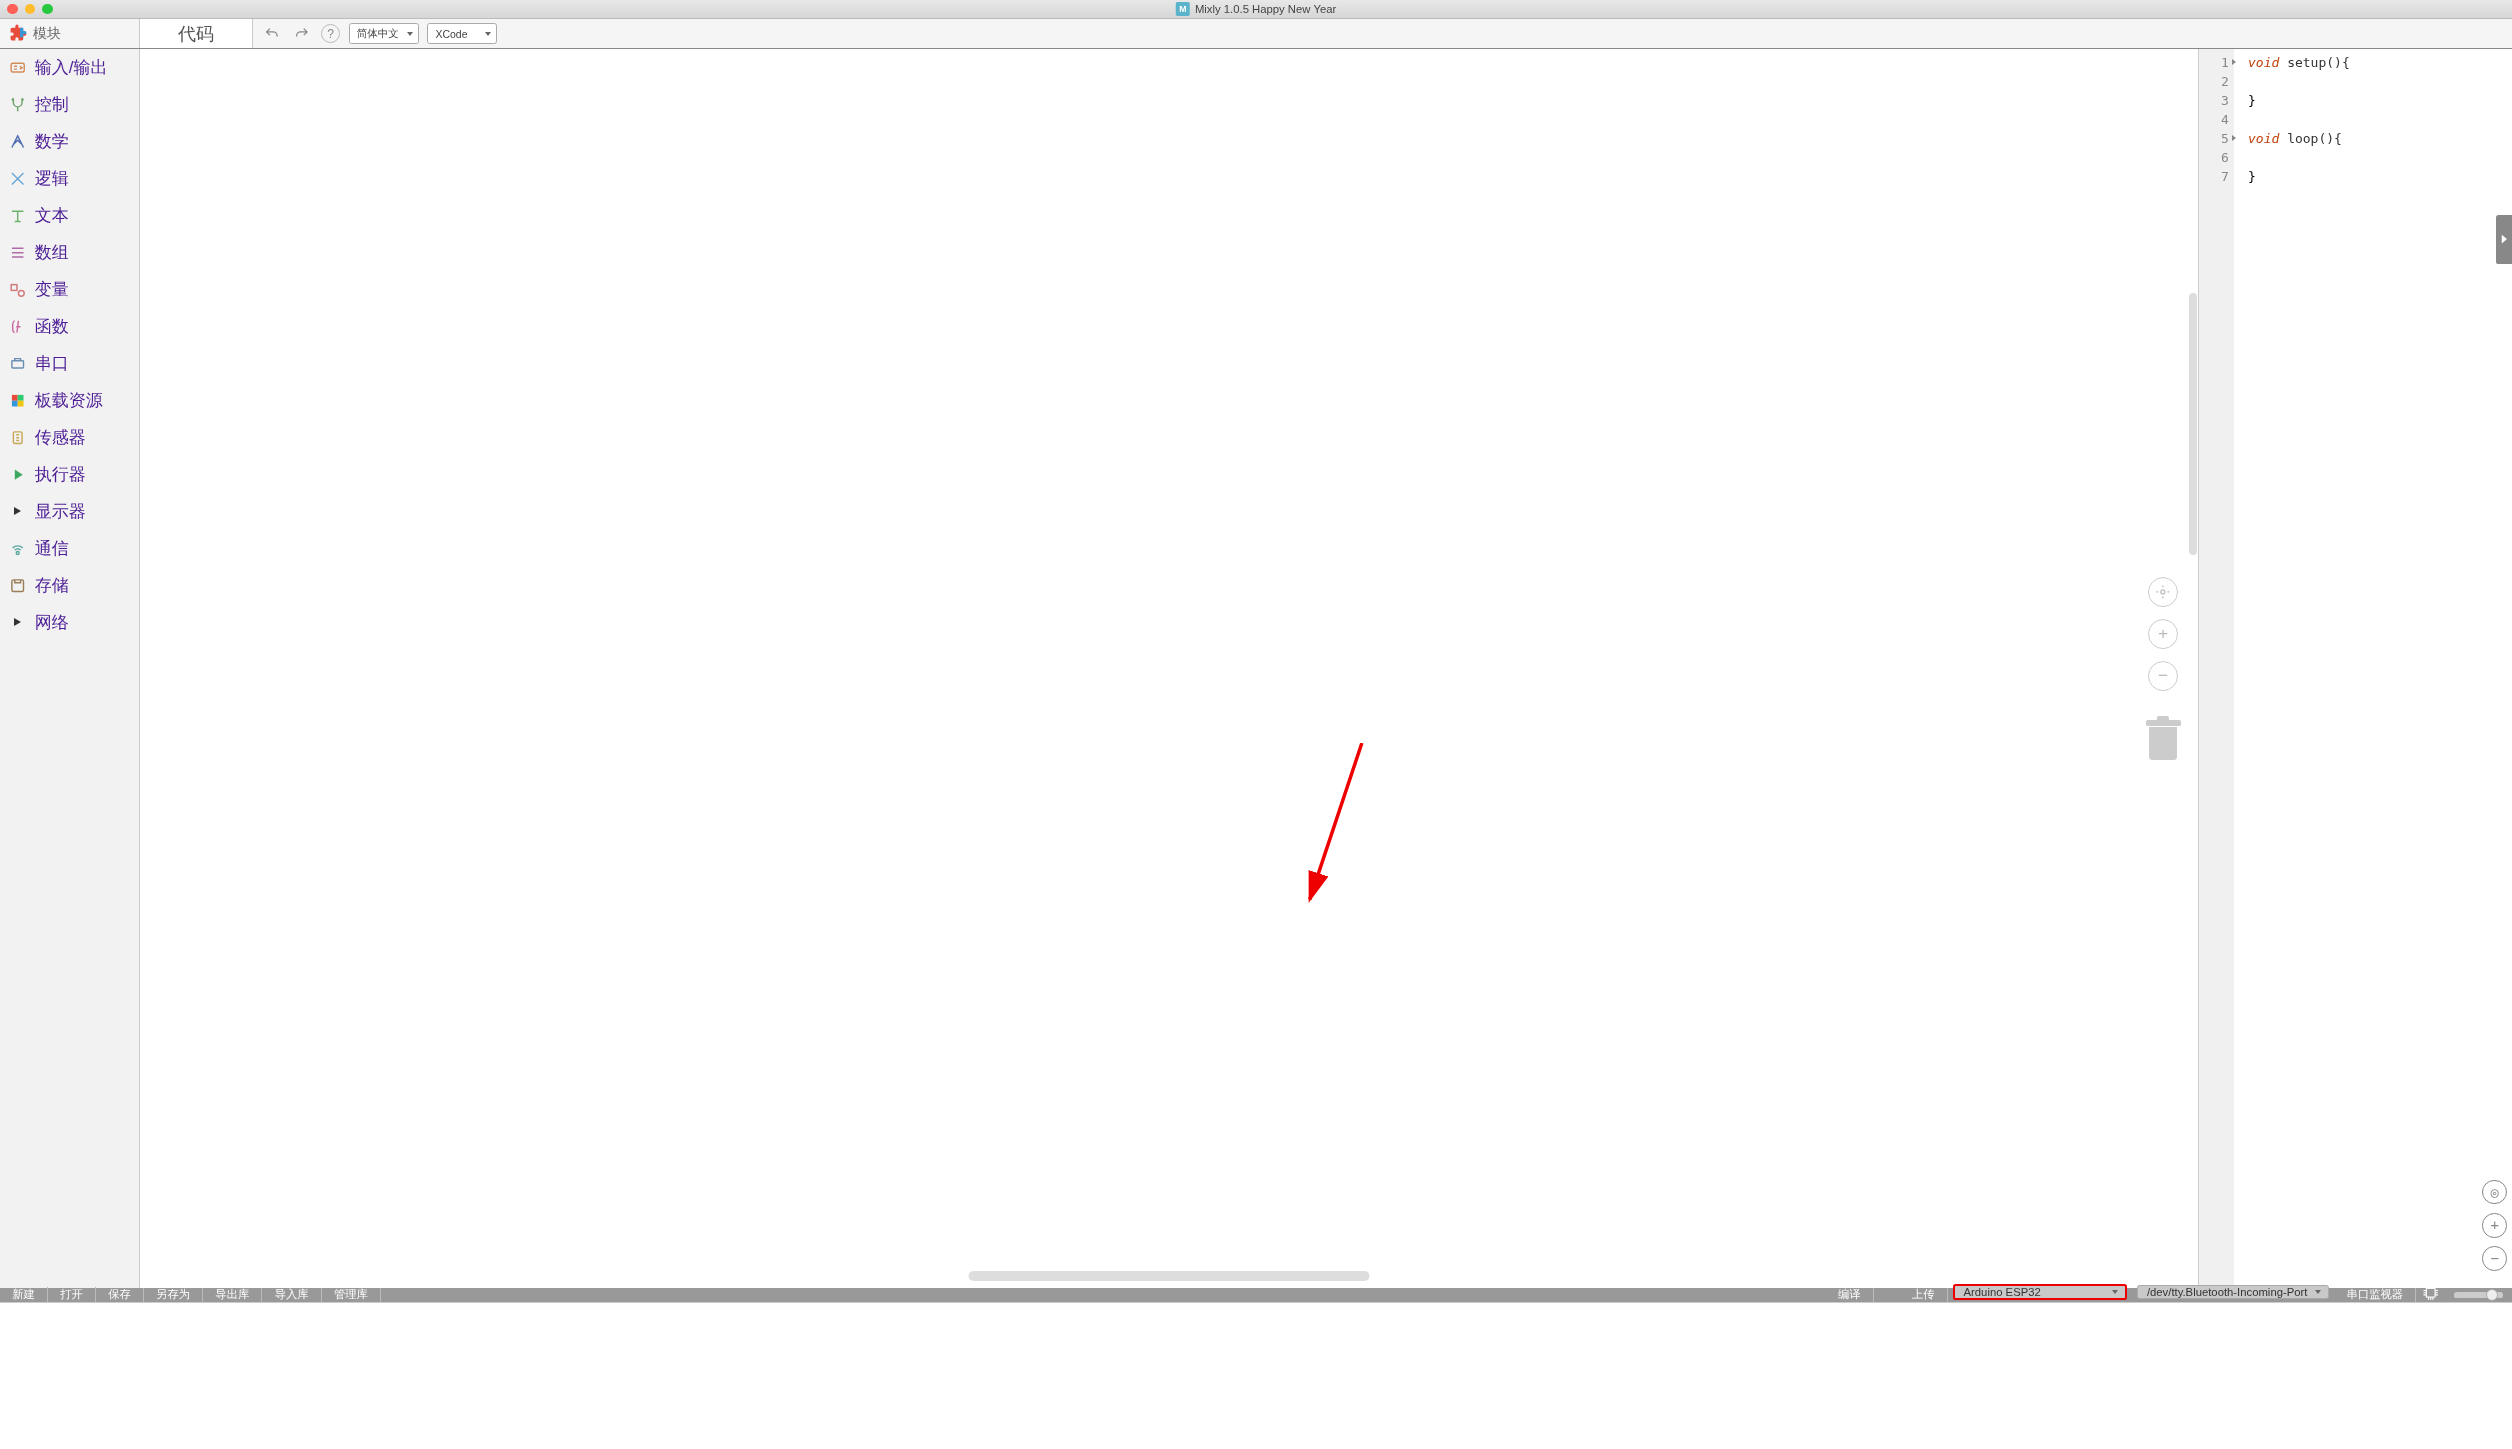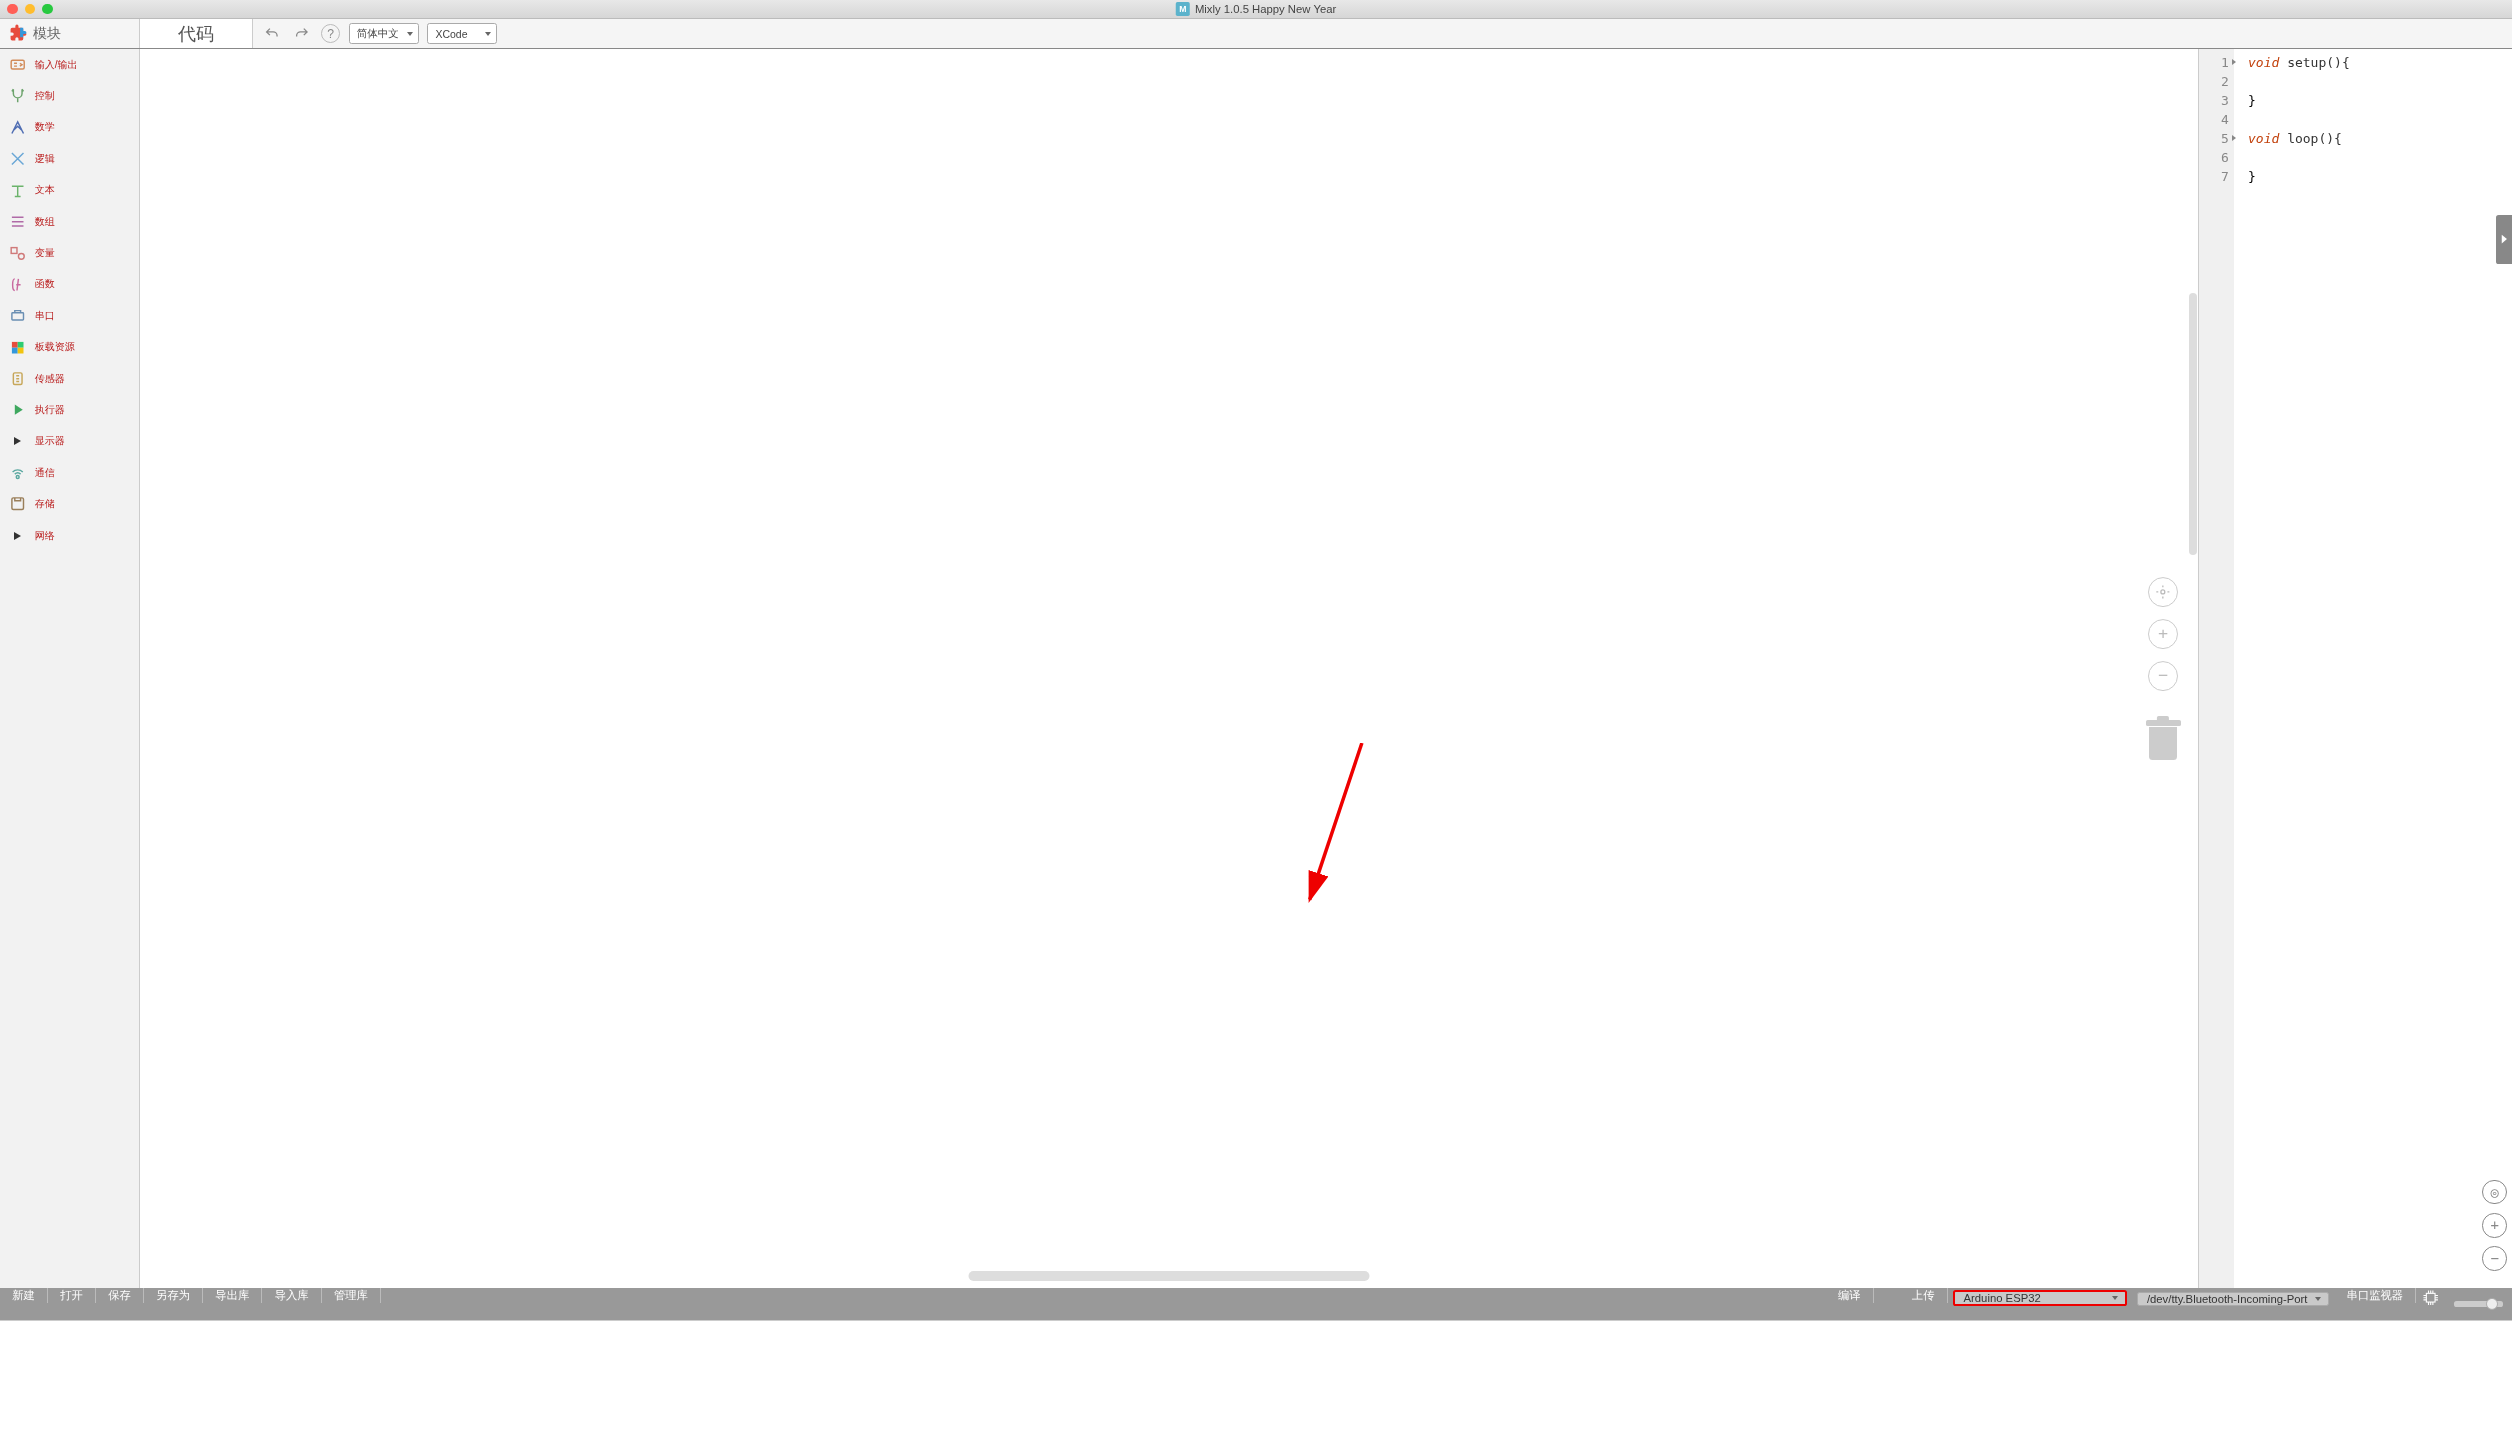--- a/index.html
+++ b/index.html
@@ -21,21 +21,21 @@
     .top-center { flex: 1; display: flex; align-items: center; justify-content: center; color: #999; font-size: 10.5px; }
     .top-right { display: flex; align-items: center; gap: 8.7px; padding: 0 8.7px; }
     .top-icon-btn { width: 21px; height: 21px; display: inline-flex; align-items: center; justify-content: center; color: #888; cursor: pointer; }
     .top-icon-btn svg { width: 15.7px; height: 15.7px; stroke: currentColor; fill: none; stroke-width: 2; }
     .help-btn { border: 0.9px solid #bbb; border-radius: 50%; width: 19px; height: 19px; font-size: 12.2px; color: #888; display: inline-flex; align-items: center; justify-content: center; }
     .select-box { height: 21px; background: #fff; border: 0.9px solid #aaa; border-radius: 2.6px; padding: 0 15.7px 0 7px; display: inline-flex; align-items: center; font-size: 10.5px; color: #444; position: relative; cursor: pointer; }
     .select-box::after { content: ''; position: absolute; right: 5.2px; top: 50%; transform: translateY(-50%); border-left: 3.5px solid transparent; border-right: 3.5px solid transparent; border-top: 4.4px solid #666; }
     
     .main { display: flex; height: calc(100vh - 19px - 30px - 30px - 131px); }
     .sidebar { width: 140px; background: #f2f2f2; border-right: 0.9px solid #ccc; overflow-y: auto; }
-    .sidebar-item { display: flex; align-items: center; gap: 8.7px; padding: 7px 8.7px; font-size: 10px; color: #b91c1c; cursor: pointer; }
+    .sidebar-item { display: flex; align-items: center; gap: 8.7px; padding: 7px 8.7px; font-size: 17px; color: #4c1d95; cursor: pointer; }
     .sb-icon { width: 17.4px; height: 17.4px; display: inline-flex; align-items: center; justify-content: center; }
     .sb-icon svg { width: 17.4px; height: 17.4px; }
     .tri { width: 0; height: 0; border-top: 4.4px solid transparent; border-bottom: 4.4px solid transparent; border-left: 7px solid #333; }
     
     .workspace { flex: 1; position: relative; background: #fff; overflow: hidden; }
     .ws-controls { position: absolute; right: 17.4px; top: 50%; transform: translateY(-50%); display: flex; flex-direction: column; gap: 12.2px; align-items: center; }
     .ws-btn { width: 30px; height: 30px; border-radius: 50%; border: 1.7px solid #ccc; display: flex; align-items: center; justify-content: center; color: #bbb; font-size: 17.4px; cursor: pointer; background: #fff; }
     .trash { width: 35px; display: flex; flex-direction: column; align-items: center; color: #ccc; cursor: pointer; margin-top: 17.4px; }
     .trash-lid { width: 35px; height: 5.2px; background: #ccc; border-radius: 1.7px; margin-bottom: 1.7px; position: relative; }
     .trash-lid::before { content:''; position:absolute; top:-4.4px; left:50%; transform:translateX(-50%); width:12.2px; height:3.5px; background:#ccc; border-radius:1.7px 1.7px 0 0;}
@@ -52,21 +52,21 @@
     .code-body { flex: 1; padding: 3.5px 7px 0 14px; }
     .code-body div { height: 19px; line-height: 19px; white-space: pre; }
     .kw { color: #c2410c; font-style: italic; }
     .fn { color: #333; }
     .code-right-controls { position: absolute; right: 5.2px; bottom: 17.4px; display: flex; flex-direction: column; gap: 8.7px; }
     .code-ctrl { width: 24.4px; height: 24.4px; border: 1.7px solid #888; border-radius: 50%; display: flex; align-items: center; justify-content: center; color: #888; font-size: 14px; cursor: pointer; }
     .code-collapse { position: absolute; right: 0; top: 166px; width: 15.7px; height: 49px; background: #888; display: flex; align-items: center; justify-content: center; color: #fff; cursor: pointer; border-radius: 2.6px 0 0 2.6px; }
     .code-collapse svg { width: 8.7px; height: 12.2px; fill: #fff; }
     .code-vscroll { position: absolute; left: -10.5px; top: 244px; width: 8.7px; height: 262px; background: #ddd; border-radius: 4.4px; }
     
-    .bottom-toolbar { height: 32px; background: #999; display: flex; align-items: flex-start; color: #fff; font-size: 11.3px; }
+    .bottom-toolbar { height: 14px; background: #999; display: flex; align-items: flex-end; color: #fff; font-size: 11.3px; }
     .bt-btn { padding: 0 12.2px; display: flex; align-items: center; border-right: 0.9px solid #bbb; cursor: pointer; white-space: nowrap; }
     .bt-spacer { flex: 1; }
     .bt-select { margin: 3.5px 5.2px; background: #c9c9c9; border: 0.9px solid #aaa; border-radius: 2.6px; padding: 0 19px 0 8.7px; display: flex; align-items: center; color: #333; font-size: 11.3px; cursor: pointer; position: relative; min-width: 174px; }
     .bt-select::after { content: ''; position: absolute; right: 7px; top: 50%; transform: translateY(-50%); border-left: 3.5px solid transparent; border-right: 3.5px solid transparent; border-top: 4.4px solid #666; }
     .bt-select.highlight { border: 2.6px solid #e00; margin: 1.7px 5.2px; }
     .chip-icon { width: 19px; height: 19px; display: inline-flex; align-items: center; justify-content: center; margin: 0 5.2px; }
     .chip-icon svg { width: 17.4px; height: 17.4px; fill: none; stroke: #fff; stroke-width: 1.5; }
     .slider { width: 49px; height: 5.2px; background: #ccc; border-radius: 2.6px; margin: 0 8.7px; align-self: center; position: relative; }
     .slider-thumb { position: absolute; right: 5.2px; top: 50%; transform: translateY(-50%); width: 12.2px; height: 12.2px; border-radius: 50%; background: #eee; border: 0.9px solid #aaa; }
     

